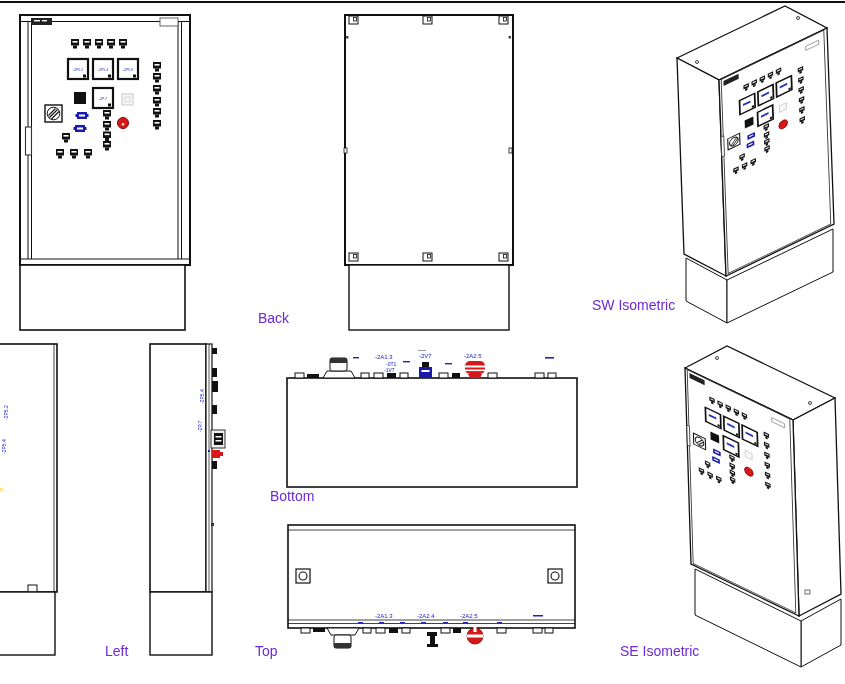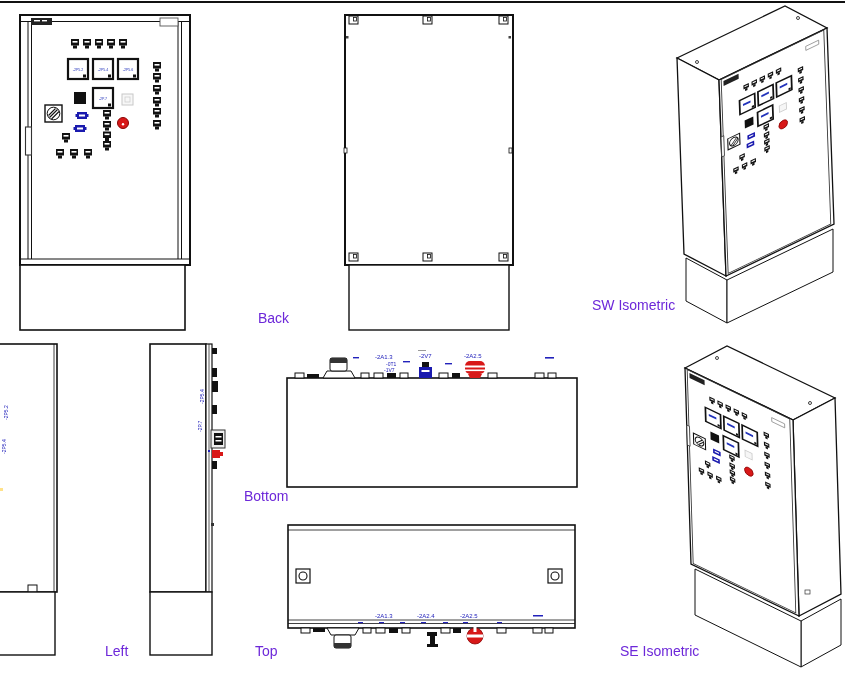--- a/index.html
+++ b/index.html
@@ -277,21 +277,21 @@
     <rect x="120" y="16" width="7" height="1.4" fill="#2222bb"></rect>
     <rect x="162" y="18" width="7" height="1.4" fill="#2222bb"></rect>
     <rect x="262" y="12" width="9" height="1.6" fill="#2222bb"></rect>
     <rect x="135" y="5" width="8" height="1" fill="#999"></rect>
     <text x="92" y="14" class="devlbl">-2A1.3</text>
     <text x="136" y="13" class="devlbl">-2V7</text>
     <text x="181" y="13" class="devlbl">-2A2.5</text>
     <text x="103" y="21" class="devlbl-sm">-0T1</text>
     <text x="101" y="27" class="devlbl-sm">-1V7</text>
   </svg>
-  <div class="cap" style="left:244px;top:489px">Bottom</div>
+  <div class="cap" style="left:270px;top:489px">Bottom</div>
 
   <svg class="view" style="left:283px;top:515px" width="300" height="165" viewBox="0 0 300 165">
     <rect x="5" y="10" width="287" height="103" fill="#fff" stroke="#111" stroke-width="1.6"></rect>
     <line x1="5" y1="15" x2="292" y2="15" stroke="#111" stroke-width="0.8"></line>
     <line x1="5" y1="105" x2="292" y2="105" stroke="#111" stroke-width="0.8"></line>
     <line x1="5" y1="108.5" x2="292" y2="108.5" stroke="#111" stroke-width="0.8"></line>
     <g>
       <rect x="13" y="54" width="14" height="14" fill="#fff" stroke="#111" stroke-width="1.2"></rect>
       <circle cx="20" cy="61" r="4" fill="none" stroke="#111" stroke-width="1.1"></circle>
     </g>

